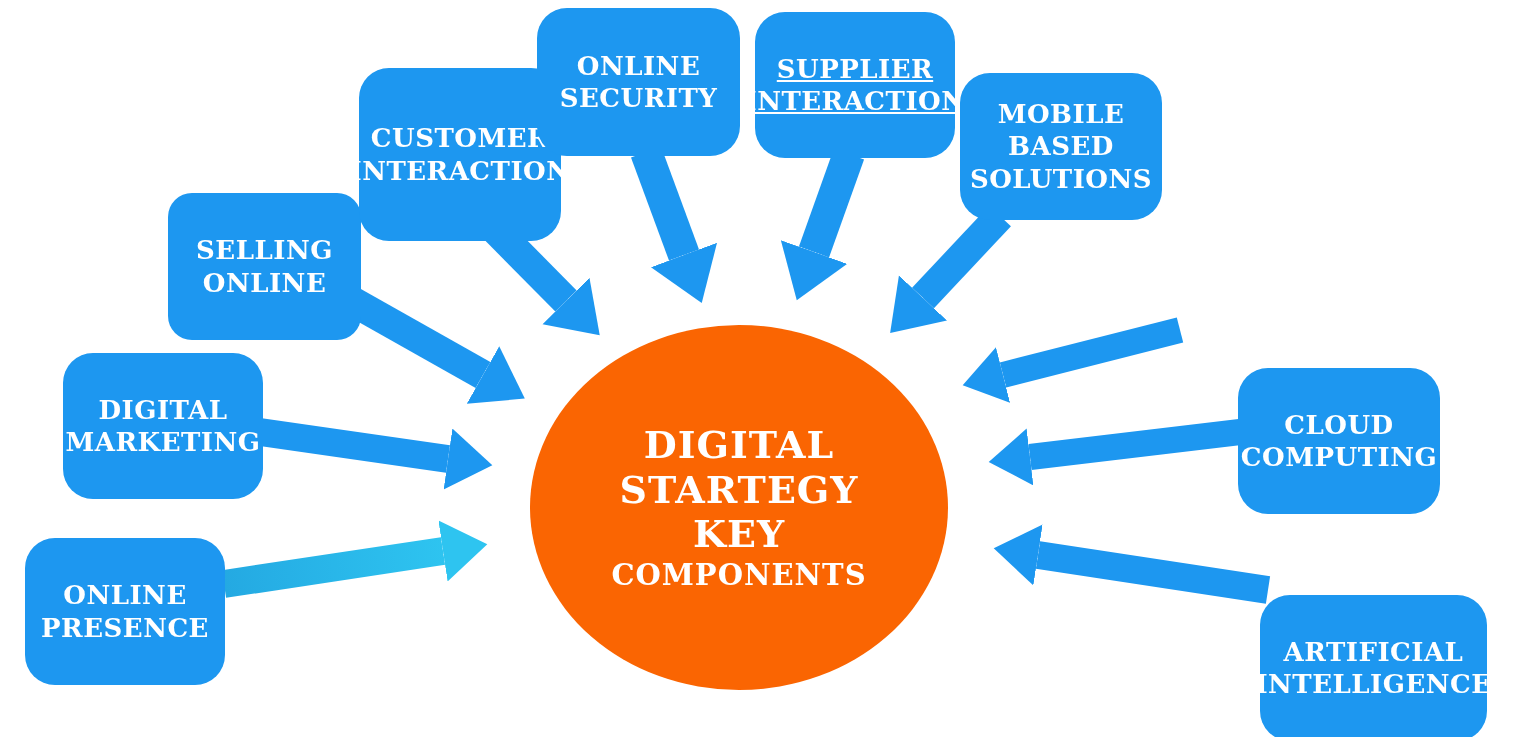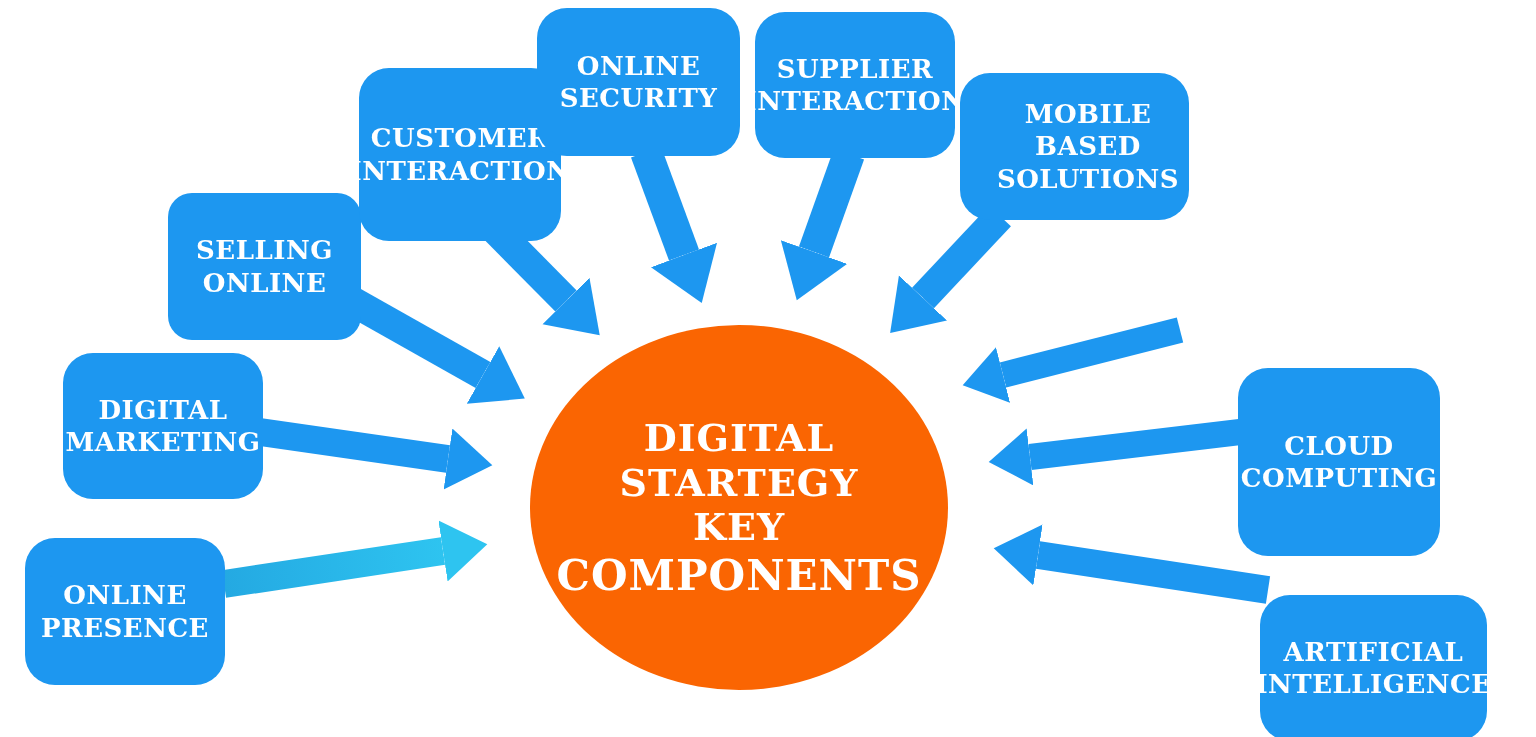--- a/index.html
+++ b/index.html
@@ -34,40 +34,40 @@
     font-weight:700;
     font-size:26px;line-height:1.25;letter-spacing:0.5px;
     text-align:center;
   }
   .node .lbl{white-space:pre-line;}
   .n-online-presence{left:25px;top:538px;width:200px;height:147px;}
   .n-digital-marketing{left:63px;top:353px;width:200px;height:146px;}
   .n-selling-online{left:168px;top:193px;width:193px;height:147px;border-radius:24px;}
   .n-customer-interaction{left:335px;top:68px;width:202px;height:173px;margin-left:24px;}
   .n-online-security{left:537px;top:8px;width:203px;height:148px;}
-  .n-supplier-interaction{left:755px;top:12px;width:200px;height:146px;}
-  .n-mobile-based-solutions{left:960px;top:73px;width:202px;height:147px;padding-left:27px;}
+  .n-supplier-interaction{left:755px;top:12px;width:200px;height:146px;text-decoration:underline;}
+  .n-mobile-based-solutions{left:960px;top:73px;width:202px;height:147px;}
   .n-efficiencies{left:1170px;top:213px;width:237px;height:145px;}
-  .n-cloud-computing{left:1238px;top:368px;width:202px;height:188px;}
+  .n-cloud-computing{left:1238px;top:368px;width:202px;height:146px;}
   .n-artificial-intelligence{left:1260px;top:558px;width:227px;height:146px;margin-top:37px;}
   .center-ellipse{
     position:absolute;z-index:2;
     left:530px;top:325px;width:418px;height:365px;
     background:var(--center-orange);
     border-radius:50%;
     display:flex;flex-direction:column;align-items:center;justify-content:center;
     color:var(--text-white);
     text-align:center;
   }
   .center-title{
     font-weight:700;font-size:38px;line-height:1.17;letter-spacing:1px;
     white-space:pre-line;
   }
   .center-subtitle{
-    font-weight:700;font-size:42px;line-height:1.1;letter-spacing:1px;
+    font-weight:700;font-size:29px;line-height:1.1;letter-spacing:1px;
     margin-top:3px;
   }
 </style>
 </head>
 <body>
 
 <div class="stage">
 
   <svg class="arrows" viewBox="0 0 1536 737" xmlns="http://www.w3.org/2000/svg">
     <defs>

